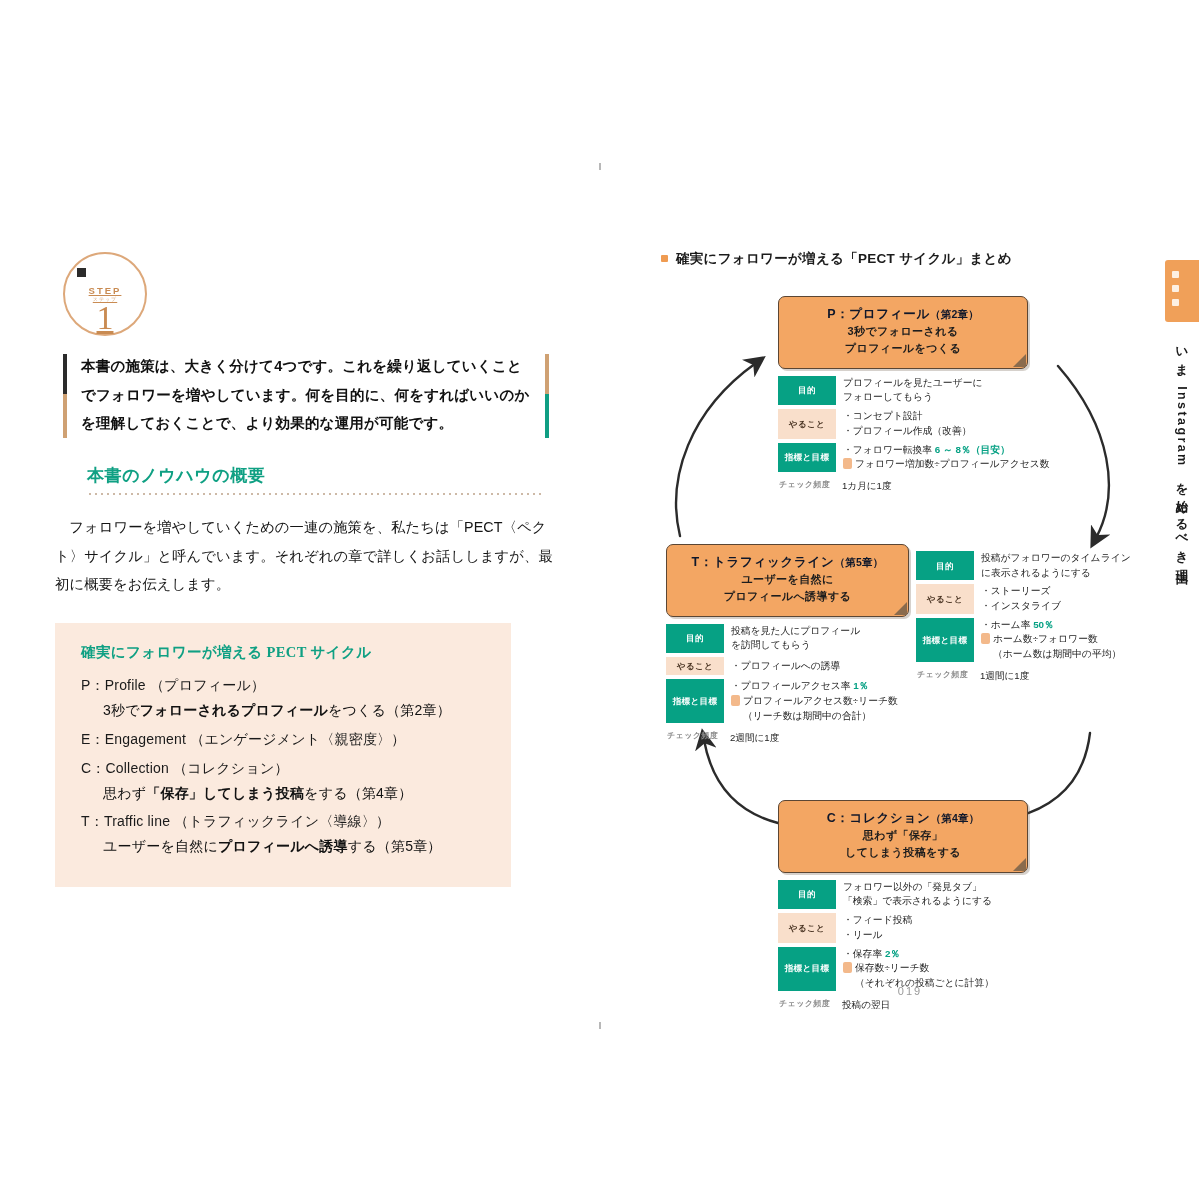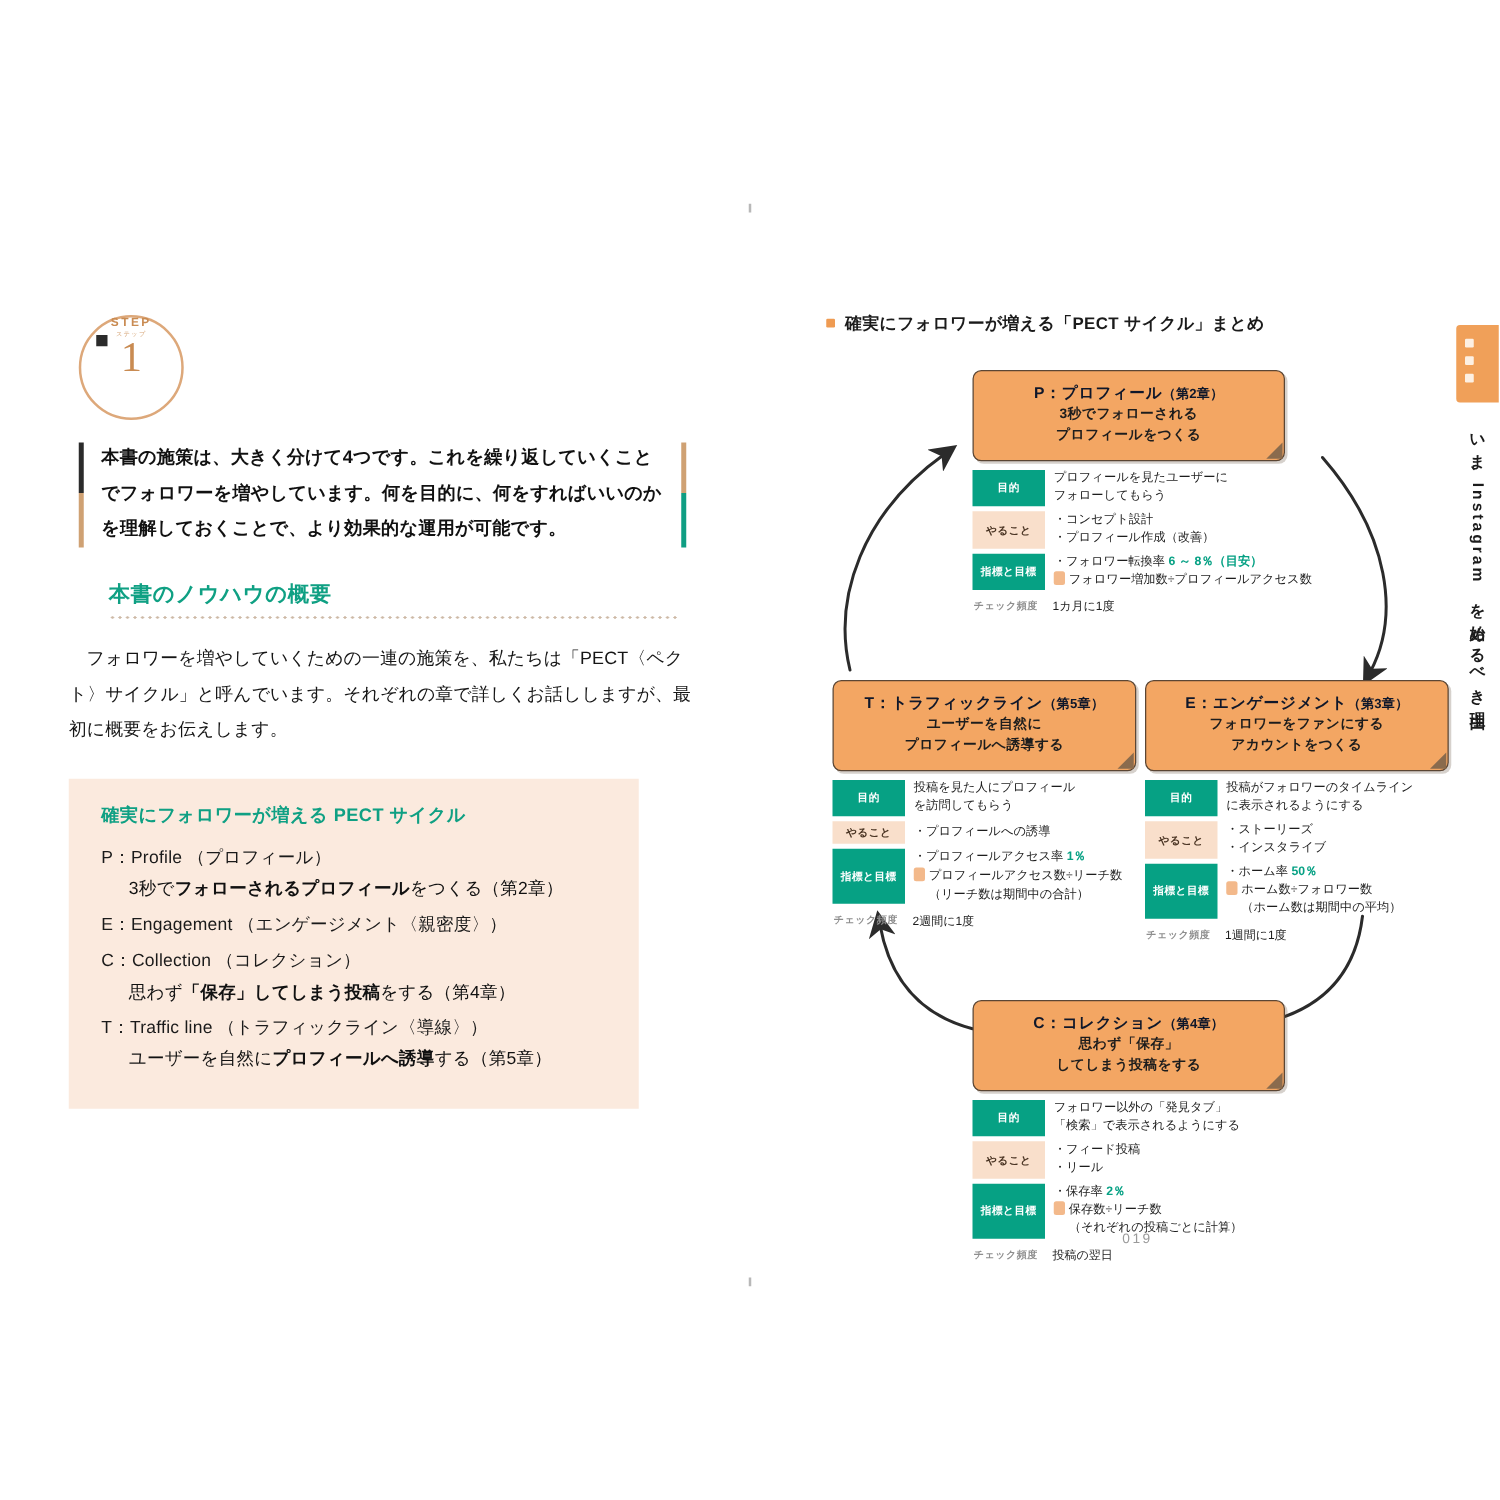--- a/index.html
+++ b/index.html
@@ -50,22 +50,23 @@
     left: 8px;
     top: 12px;
     width: 84px;
     height: 84px;
     border: 2px solid #dda87a;
     border-radius: 50%;
     box-sizing: border-box;
     display: flex;
     flex-direction: column;
     align-items: center;
-    justify-content: flex-start;
+    justify-content: flex-end;
     color: #c98b52;
+    text-decoration: underline;
   }
   .step-circle .step-word {
     font-size: 9.5px;
     letter-spacing: 2px;
     font-weight: 700;
     line-height: 1;
   }
   .step-circle .step-sub {
     font-size: 5px;
     letter-spacing: 1px;
@@ -164,20 +165,21 @@
     padding: 20px 26px 24px 26px;
     width: 404px;
     box-sizing: content-box;
   }
   .pect-box-title {
     font-size: 14.5px;
     font-weight: 700;
     color: #0fa083;
     letter-spacing: 0.4px;
     margin-bottom: 11px;
+    font-family: Liberation Serif, serif;
   }
   .pect-item { margin-bottom: 4px; }
   .pect-item .line1 {
     font-size: 14px;
     line-height: 1.78;
     letter-spacing: 0.2px;
     color: #1a1a1a;
   }
   .pect-item .line2 {
     font-size: 14px;
@@ -528,26 +530,20 @@
             </div>
             <div class="row freq">
               <div class="tag plain">チェック頻度</div>
               <div class="cell">
                 <div class="ln">2週間に1度</div>
               </div>
             </div>
           </div>
         </div>
       <div class="node" id="node-E" style="left:256px; top:266px; width:243px;">
-          <div class="node-head">
-            <div class="nh-title">E：エンゲージメント<span class="ch">（第3章）</span></div>
-            <div class="nh-sub">フォロワーをファンにする</div>
-            <div class="nh-sub">アカウントをつくる</div>
-            <span class="dogear"></span>
-          </div>
           <div class="node-table">
             <div class="row">
               <div class="tag teal">目的</div>
               <div class="cell">
                 <div class="ln">投稿がフォロワーのタイムライン</div>
                 <div class="ln">に表示されるようにする</div>
               </div>
             </div>
             <div class="row">
               <div class="tag peach">やること</div>

